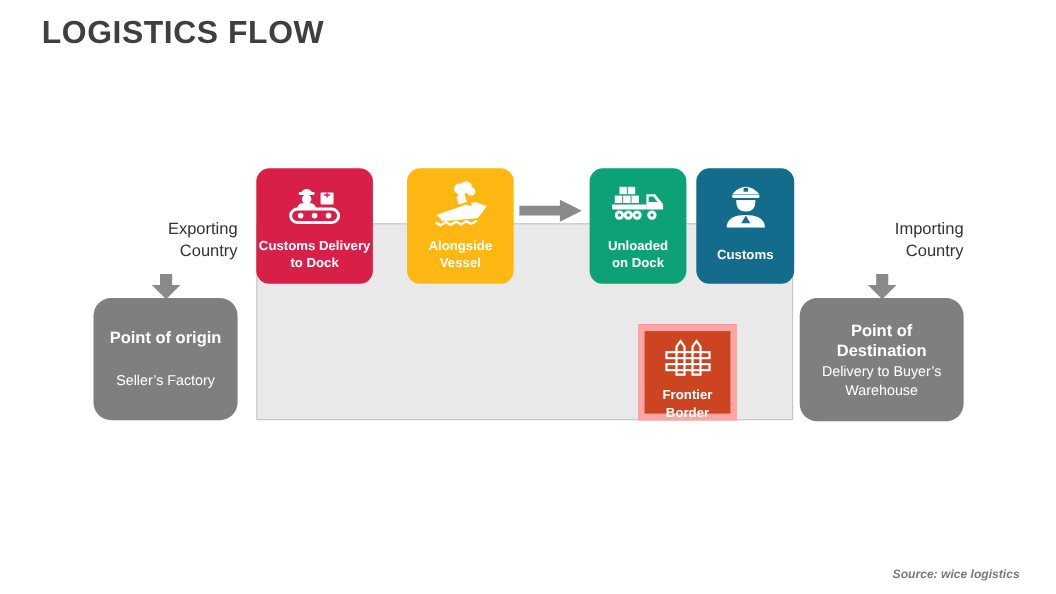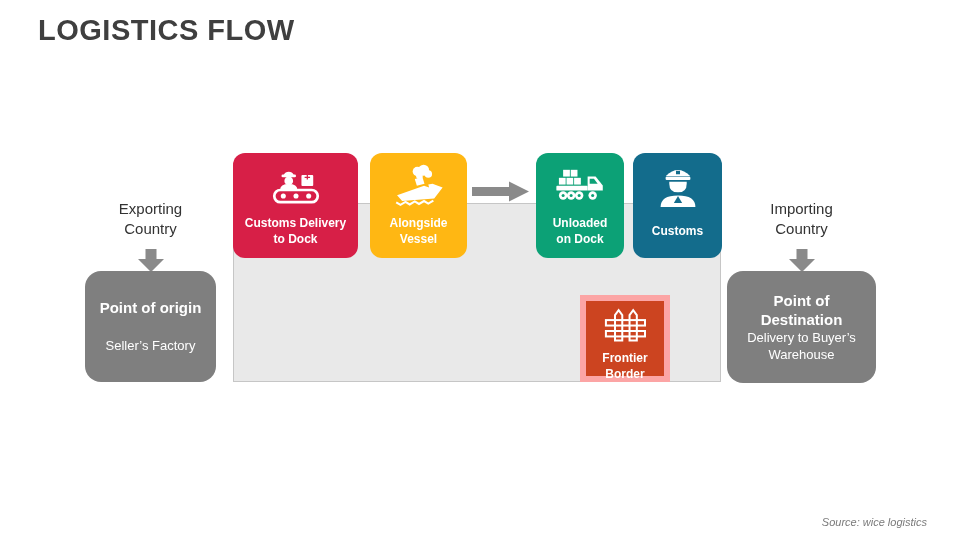--- a/index.html
+++ b/index.html
@@ -23,56 +23,56 @@
     position:absolute;top:153px;height:105px;border-radius:12px;
     display:flex;flex-direction:column;align-items:center;
     padding-top:7px;box-sizing:border-box;z-index:2;
   }
   .step .icon-wrap{height:50px;display:flex;align-items:center;justify-content:center;}
   .step .step-label{
     flex:1;display:flex;align-items:center;justify-content:center;
     color:#fff;font-weight:bold;font-size:12px;line-height:1.35;
     text-align:center;white-space:pre-line;padding-bottom:6px;
   }
-  .step-1{left:233px;width:125px;background:var(--crimson);}
+  .step-1{left:233px;width:106px;background:var(--crimson);}
   .step-2{left:370px;width:97px;background:var(--amber);}
   .step-3{left:536px;width:88px;background:var(--green);}
   .step-4{left:633px;width:89px;background:var(--teal);}
   .right-arrow{position:absolute;left:472px;top:181px;z-index:2;}
   .frontier{
     position:absolute;left:580px;top:295px;width:90px;height:87px;
     background:var(--orange);border:6px solid #fca5a5;box-sizing:border-box;
     display:flex;flex-direction:column;align-items:center;z-index:2;padding-top:5px;
   }
   .frontier .step-label{
     flex:1;display:flex;align-items:center;justify-content:center;
     color:#fff;font-weight:bold;font-size:12px;line-height:1.35;
     text-align:center;white-space:pre-line;padding-bottom:4px;
   }
   .country{
     position:absolute;top:199px;font-size:15px;color:#333;
-    text-align:center;line-height:1.3;white-space:pre-line;
+    text-align:right;line-height:1.3;white-space:pre-line;
   }
   .country-left{left:85px;width:131px;}
   .country-right{left:727px;width:149px;}
   .down-arrow{position:absolute;top:249px;}
   .down-arrow-left{left:138px;}
   .down-arrow-right{left:789px;}
   .gray-box{
     position:absolute;top:271px;height:111px;border-radius:16px;
     background:var(--gray_box);color:#fff;display:flex;flex-direction:column;
     justify-content:center;text-align:center;z-index:2;
   }
   .gray-box-left{left:85px;width:131px;gap:20px;}
   .gray-box-right{left:727px;width:149px;height:112px;}
   .gbox-title{font-size:15px;font-weight:bold;white-space:pre-line;line-height:1.3;}
   .gbox-sub{font-size:13px;white-space:pre-line;line-height:1.3;}
   .source{
     position:absolute;right:33px;top:516px;
-    font-size:11px;font-style:italic;font-weight:normal;color:#7a7a7a;
+    font-size:11px;font-style:italic;font-weight:bold;color:#7a7a7a;
   }
 </style>
 </head>
 <body>
 
 <div class="slide">
 
   <h1 class="title">LOGISTICS FLOW</h1>
 
   <div class="country country-left">Exporting

